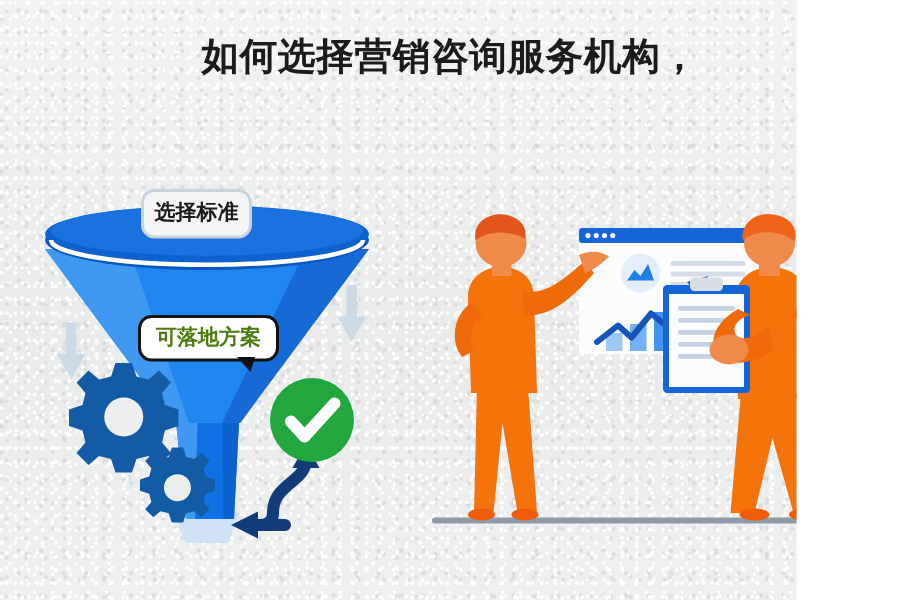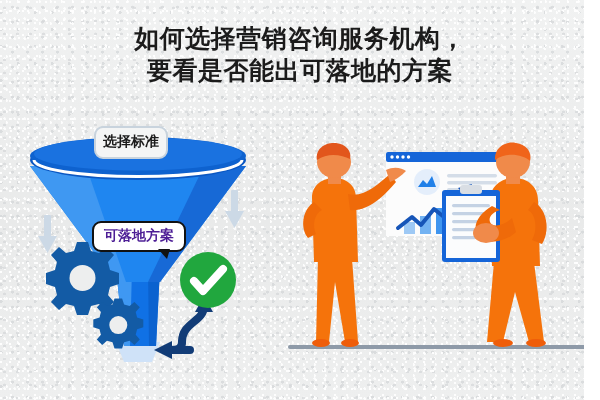--- a/index.html
+++ b/index.html
@@ -2,21 +2,21 @@
 <html><head>
 <meta charset="utf-8">
 <style>
   html, body {
     margin: 0;
     padding: 0;
     background: #ffffff;
   }
   #canvas {
     position: relative;
-    width: 584px;
+    width: 531px;
     height: 400px;
     overflow: hidden;
     background: #eeefef;
     font-family: "Liberation Sans", "DejaVu Sans", sans-serif;
   }
   
   #noise {
     position: absolute;
     inset: 0;
     background-color: #edeeee;
@@ -76,28 +76,28 @@
     font-weight: 700;
     color: #1b1b1b;
     white-space: nowrap;
     z-index: 6;
   }
 
   
   #plan-pill {
     position: absolute;
     left: 84px;
-    top: 111px;
+    top: 100px;
     padding: 4px 10px 5px;
     background: #ffffff;
     border: 2.5px solid #111111;
     border-radius: 9px;
     font-size: 14px;
     font-weight: 700;
-    color: #4c1d95;
+    color: #4d7c0f;
     white-space: nowrap;
     z-index: 8;
   }
   #plan-pill::after {
     content: "";
     position: absolute;
     right: 14px;
     bottom: -9px;
     width: 0; height: 0;
     border-left: 9px solid transparent;
@@ -106,21 +106,20 @@
   }
 </style>
 </head>
 <body>
 
 <div id="canvas">
   <div id="noise"></div>
 
   <div id="title-block">
     <span class="title-line">如何选择营销咨询服务机构，</span>
-    <span class="title-line">要看是否能出可落地的方案</span>
   </div>
 
   <div id="funnel-scene">
 
     <svg width="280" height="270" viewBox="0 0 280 270" style="position:absolute;left:0;top:0;z-index:3;">
 
       <g fill="#ccd9e6">
         <rect x="36" y="105" width="7" height="24" rx="1"></rect>
         <polygon points="30,126 49,126 39.5,143"></polygon>
       </g>

